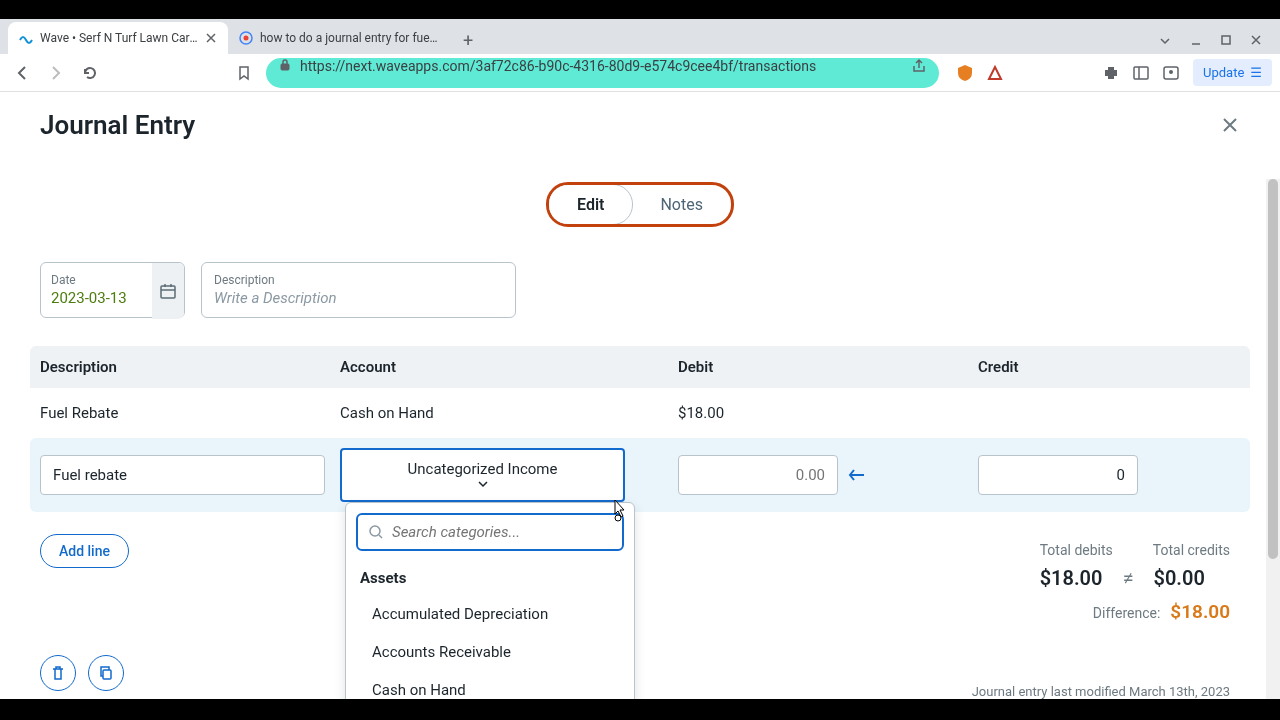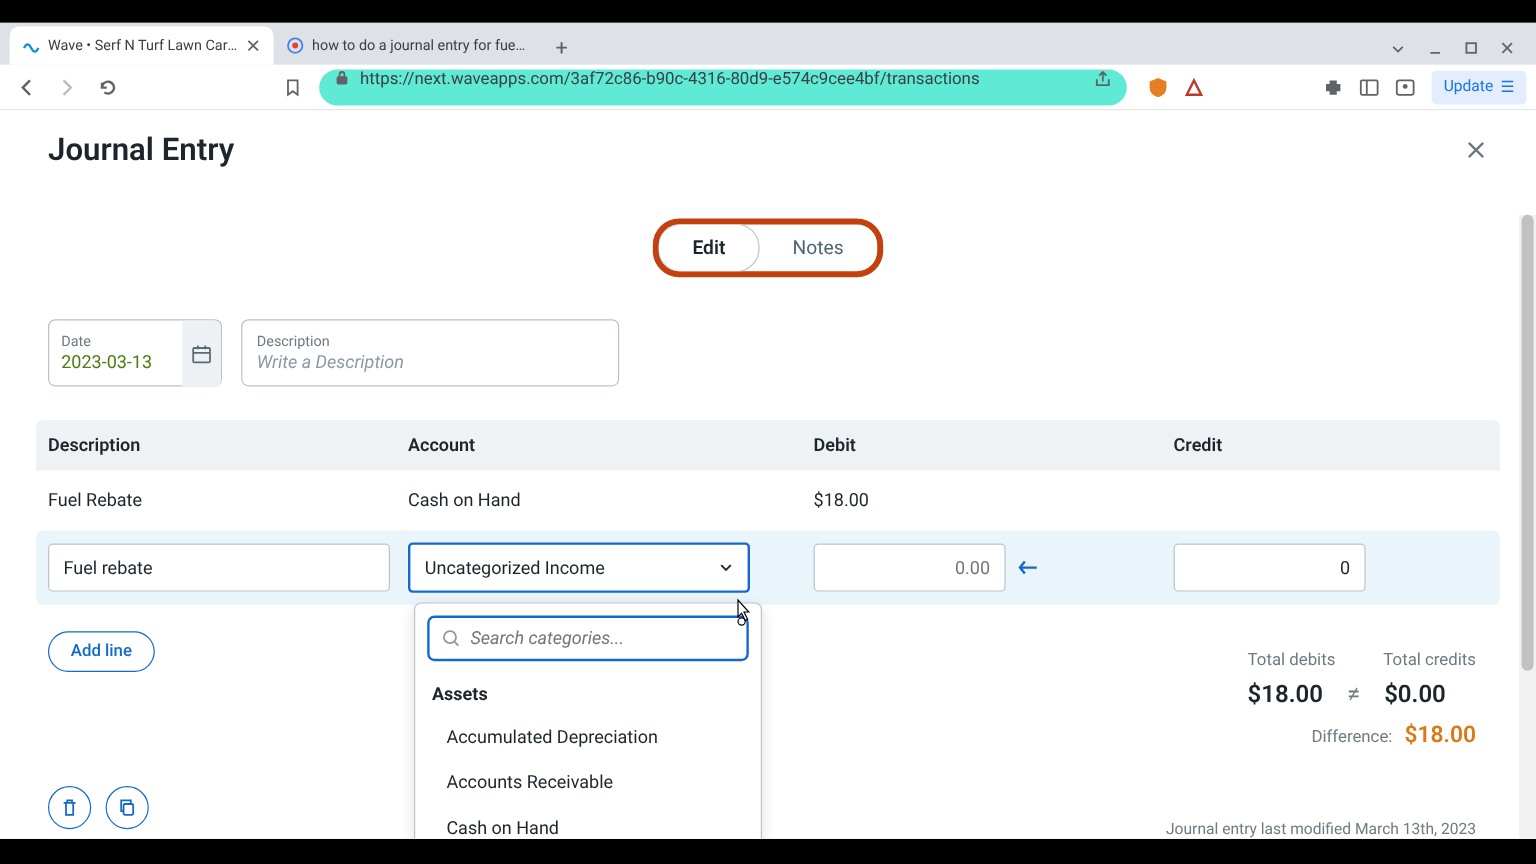--- a/index.html
+++ b/index.html
@@ -19,42 +19,42 @@
 .bookmark-icon { color: #5f6368; }
 .lock-icon { color: #5f6368; }
 .url-text { flex: 1; font-size: 14px; color: #3c4043; }
 .ext-icon { width: 24px; height: 24px; display: flex; align-items: center; justify-content: center; }
 .update-btn { background: #e3edfd; color: #1a73e8; border: none; border-radius: 4px; padding: 6px 10px; font-size: 13px; display: flex; align-items: center; gap: 6px; margin-left: 4px; }
 .content { position: relative; height: 607px; background: #fff; overflow: hidden; }
 .page-header { display: flex; align-items: center; justify-content: space-between; padding: 18px 40px 20px 40px; }
 .page-title { font-size: 26px; font-weight: 600; color: #1c252c; }
 .close-x { font-size: 22px; color: #6e7a82; cursor: pointer; }
 .tab-pills { display: flex; justify-content: center; margin-top: 22px; }
-.pill-group { display: flex; border: 5px solid #c2410c; border-radius: 22px; overflow: hidden; }
+.pill-group { display: flex; border: 3px solid #c2410c; border-radius: 22px; overflow: hidden; }
 .pill { padding: 10px 28px; font-size: 16px; color: #1c252c; cursor: pointer; }
 .pill.active { background: #fff; border: 1px solid #b8c4cc; border-radius: 20px; font-weight: 600; margin: -1px; }
 .pill.inactive { color: #4d6575; }
 .form-row { display: flex; gap: 16px; padding: 35px 40px 0 40px; }
 .date-field { position: relative; border: 1px solid #b8c4cc; border-radius: 6px; width: 145px; height: 56px; padding: 6px 10px; display: flex; flex-direction: column; justify-content: center; }
 .date-cal { position: absolute; right: 0; top: 0; width: 32px; height: 56px; background: #eef1f3; border-radius: 0 6px 6px 0; display: flex; align-items: center; justify-content: center; color: #5b6b76; }
 .field-label { font-size: 12px; color: #6e7a82; }
 .field-value { font-size: 15px; color: #4d7c0f; margin-top: 2px; }
 .desc-field { border: 1px solid #b8c4cc; border-radius: 6px; width: 315px; height: 56px; padding: 6px 12px; display: flex; flex-direction: column; justify-content: center; }
 .desc-placeholder { font-size: 15px; color: #8b99a3; font-style: italic; margin-top: 2px; }
 .table-area { margin: 28px 30px 0 30px; }
 .thead { display: flex; background: #eef2f5; border-radius: 6px 6px 0 0; padding: 12px 10px; font-weight: 600; color: #1c252c; font-size: 15px; }
 .col-desc { width: 300px; }
 .col-acct { width: 300px; }
 .col-debit { width: 300px; margin-left: 38px; }
 .col-credit { flex: 1; }
 .trow { display: flex; padding: 16px 10px; font-size: 15px; color: #1c252c; align-items: center; }
 .trow.editing { background: #eaf4fb; border-radius: 6px; padding: 10px; }
 .cell-input { border: 1px solid #b8c4cc; border-radius: 4px; padding: 10px 12px; font-size: 15px; background: #fff; color: #1c252c; }
 .cell-input.desc { width: 285px; }
-.cell-input.select { width: 285px; display: flex; align-items: center; justify-content: space-between; border: 2px solid #136acd; }
+.cell-input.select { width: 285px; display: flex; align-items: center; justify-content: space-between; border: 2px solid #136acd; flex-direction: column; }
 .cell-input.num { width: 160px; text-align: right; }
 .cell-input.num.placeholder { color: #9eabb4; }
 .arrow-btn { width: 30px; color: #136acd; font-size: 20px; margin: 0 8px; text-align: center; }
 .add-line { margin: 22px 0 0 40px; border: 1.5px solid #136acd; color: #136acd; background: #fff; border-radius: 20px; padding: 8px 18px; font-size: 14px; font-weight: 500; }
 .dropdown { position: absolute; left: 345px; top: 410px; width: 290px; background: #fff; border: 1px solid #b8c4cc; border-radius: 6px; box-shadow: 0 4px 12px rgba(0,0,0,0.12); z-index: 100; }
 .dd-search { margin: 10px; border: 2px solid #136acd; border-radius: 6px; display: flex; align-items: center; padding: 8px 10px; gap: 8px; }
 .dd-search input { border: none; outline: none; font-size: 15px; font-style: italic; color: #8b99a3; flex: 1; }
 .dd-group { padding: 8px 14px; font-weight: 700; color: #1c252c; font-size: 15px; }
 .dd-item { padding: 10px 14px 10px 26px; font-size: 15px; color: #1c252c; cursor: pointer; }
 .dd-scroll { max-height: 180px; overflow-y: auto; }

